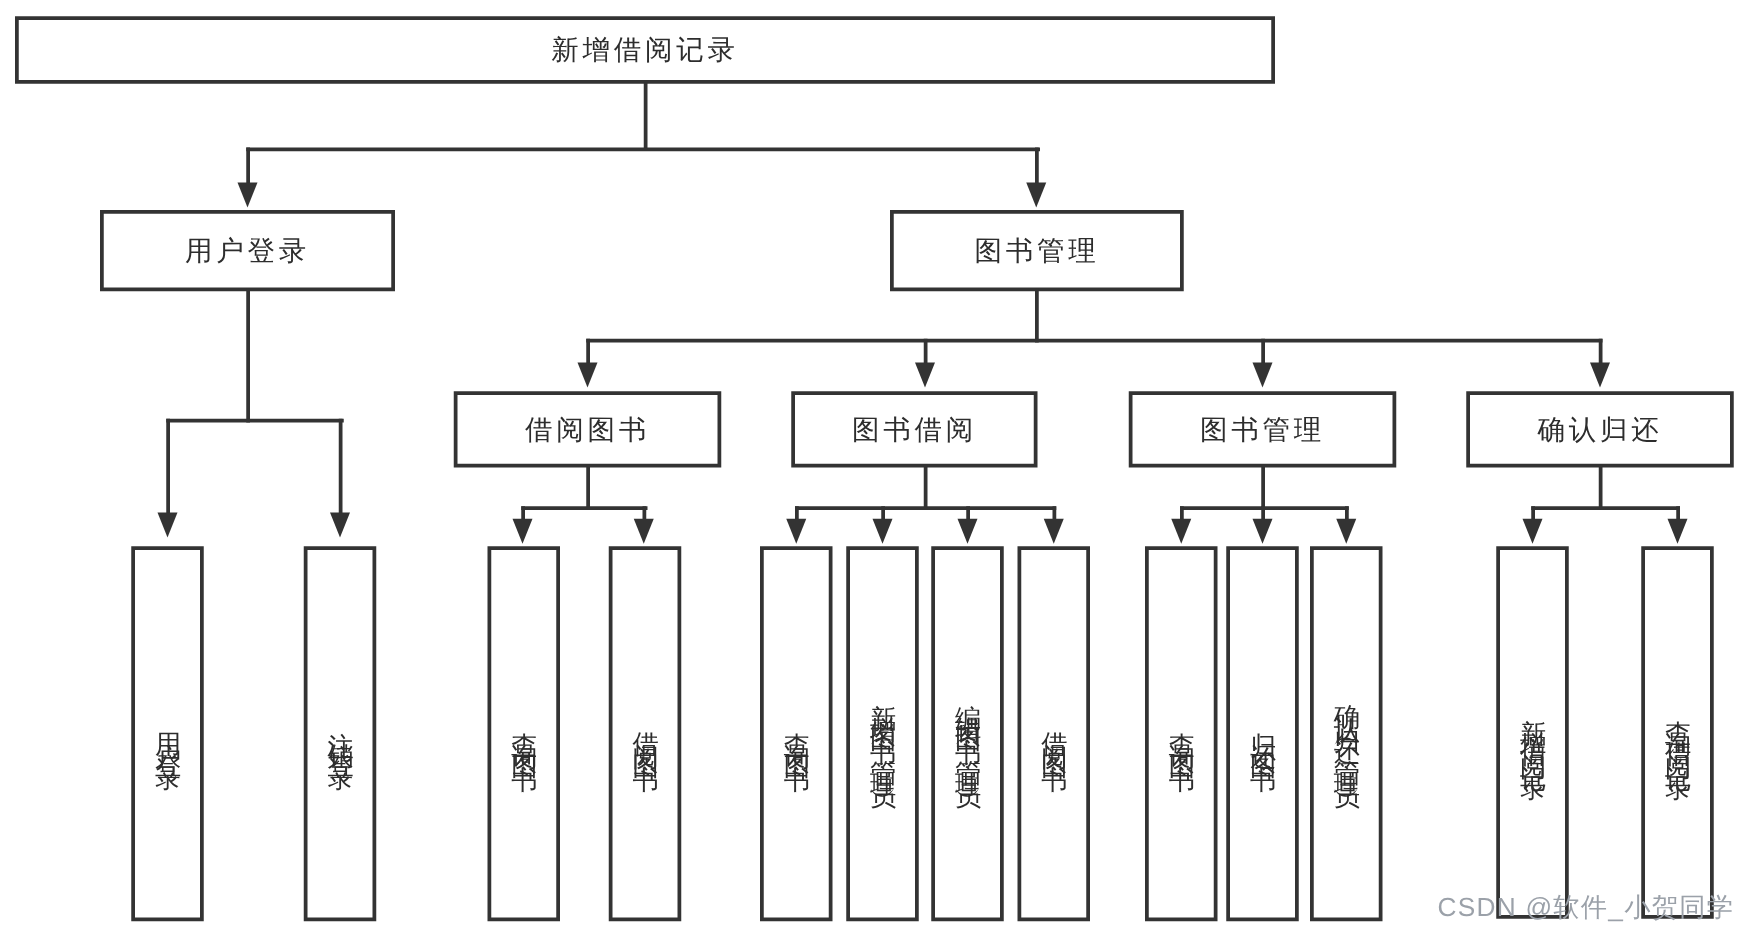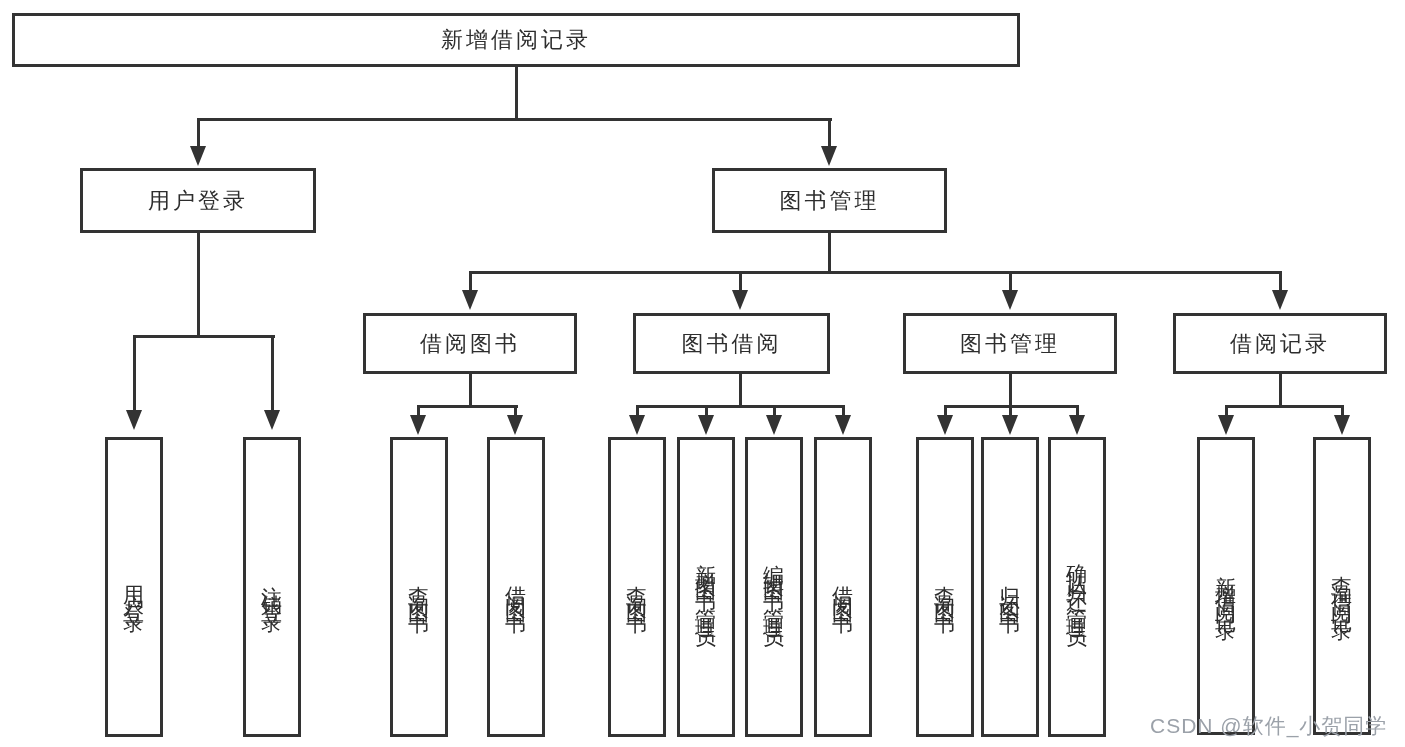--- a/index.html
+++ b/index.html
@@ -117,21 +117,21 @@
   <div class="box box-h" style="left:363px; top:313px; width:214px; height:61px;">
     <span>借阅图书</span>
   </div>
   <div class="box box-h" style="left:633px; top:313px; width:197px; height:61px;">
     <span>图书借阅</span>
   </div>
   <div class="box box-h" style="left:903px; top:313px; width:214px; height:61px;">
     <span>图书管理</span>
   </div>
   <div class="box box-h" style="left:1173px; top:313px; width:214px; height:61px;">
-    <span>借阅记录</span>
+    <span>确认归还</span>
   </div>
 
   <div class="vline" style="left:469px; top:372px; height:36px;"></div>
   <div class="hline" style="left:417px; top:405px; width:101px;"></div>
   <div class="vline" style="left:417px; top:405px; height:11px;"></div>
   <div class="arrow" style="left:410px; top:415px;"></div>
   <div class="vline" style="left:514px; top:405px; height:11px;"></div>
   <div class="arrow" style="left:507px; top:415px;"></div>
 
   <div class="box box-v" style="left:390px; top:437px; width:58px; height:300px;">

